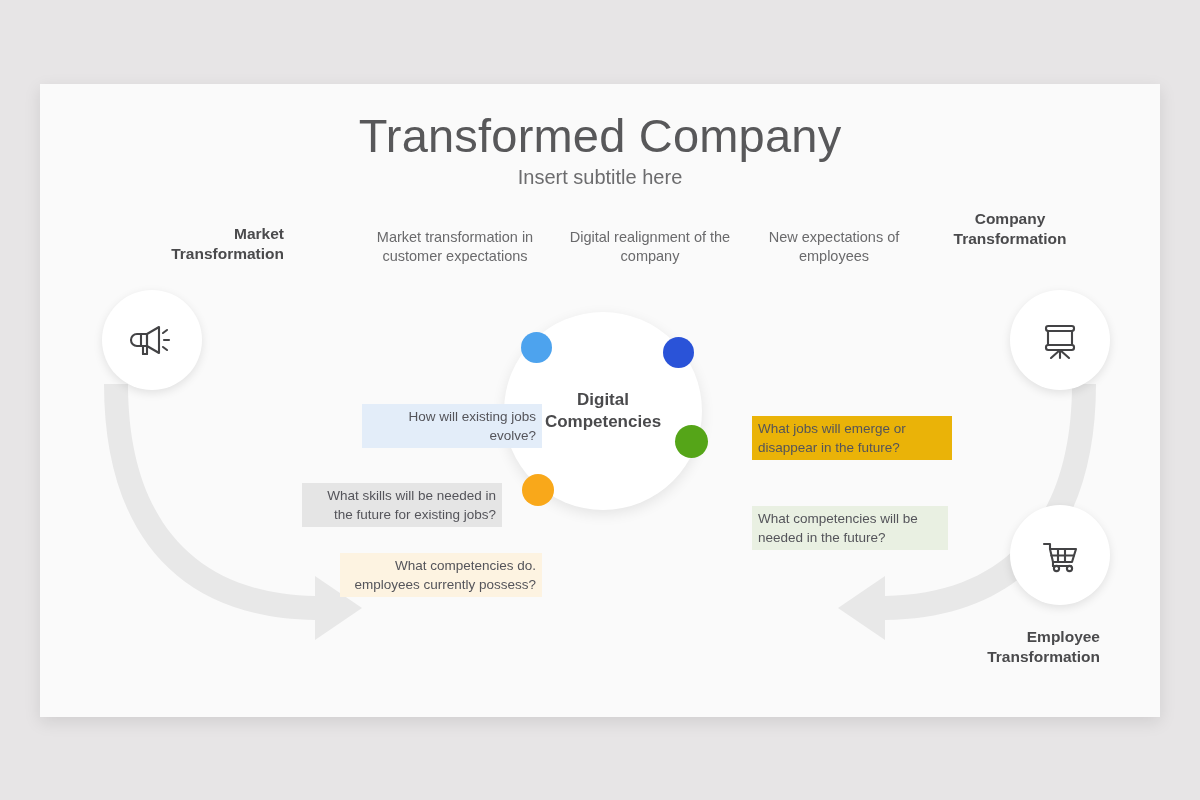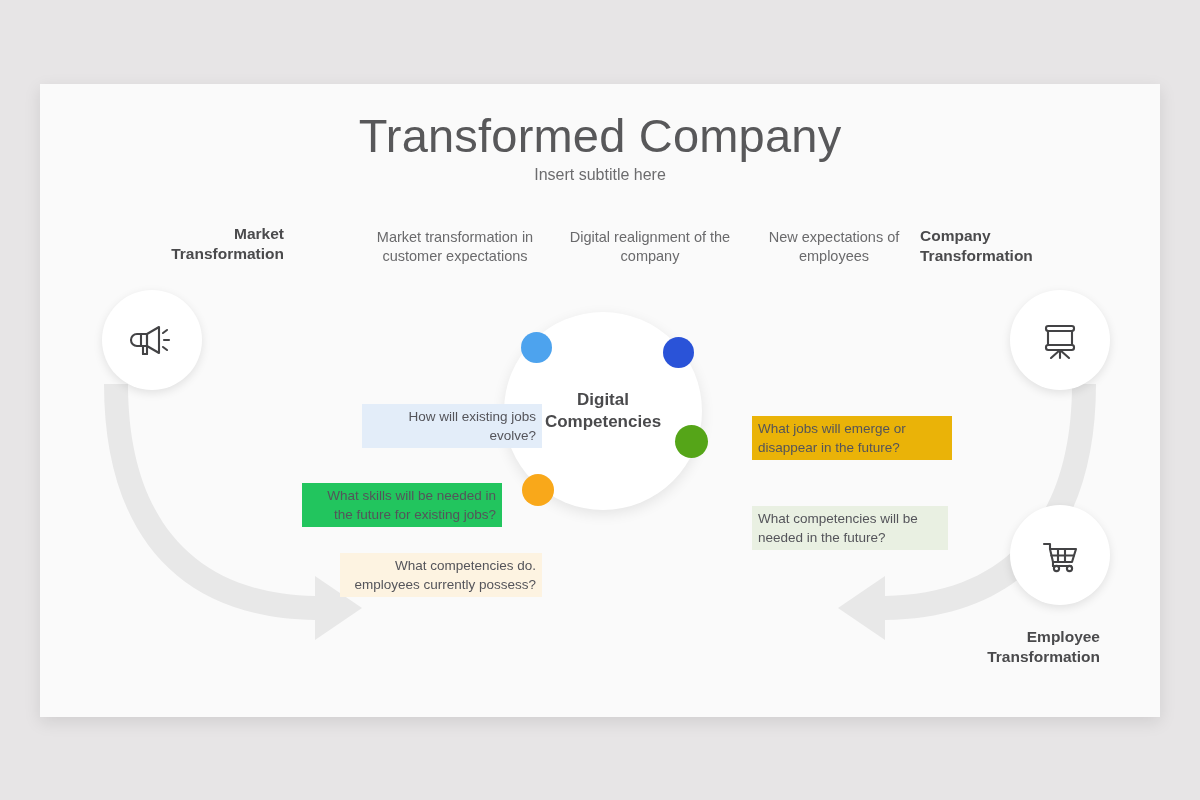--- a/index.html
+++ b/index.html
@@ -36,21 +36,21 @@
     font-weight: 400;
     color: #58585a;
     letter-spacing: 0.2px;
   }
   .subtitle {
     position: absolute;
     left: 0;
     top: 82px;
     width: 1120px;
     text-align: center;
-    font-size: 16px;
+    font-size: 20px;
     color: #6c6c6e;
   }
 
   
   .colhead {
     position: absolute;
     font-size: 14.5px;
     line-height: 19px;
     color: #6a6a6c;
     text-align: center;
@@ -58,21 +58,21 @@
   .colhead.strong {
     font-weight: bold;
     font-size: 15.5px;
     line-height: 20px;
     color: #4a4a4c;
   }
   .ch-market       { left: 64px;  top: 140px; width: 180px; text-align: right; }
   .ch-mkttrans     { left: 315px; top: 144px; width: 200px; }
   .ch-digital      { left: 510px; top: 144px; width: 200px; }
   .ch-newexp       { left: 694px; top: 144px; width: 200px; }
-  .ch-company      { left: 880px; top: 142px; width: 180px; text-align: left; }
+  .ch-company      { left: 880px; top: 125px; width: 180px; text-align: center; }
   .ch-employee     { left: 880px; top: 543px; width: 180px; text-align: right; }
 
   
   .arrows {
     position: absolute;
     left: 0; top: 0;
     width: 1120px; height: 633px;
     pointer-events: none;
   }
 
@@ -126,21 +126,21 @@
     font-size: 13.5px;
     line-height: 19px;
     color: #54545a;
     padding: 3px 6px;
     box-sizing: border-box;
   }
   .callout.right-align { text-align: right; }
   .callout.left-align  { text-align: left; }
 
   .co-blue-l  { left: 322px; top: 320px; width: 180px; background: #e3edf9; }
-  .co-red-l   { left: 262px; top: 399px; width: 200px; background: #22c55e; }
+  .co-red-l   { left: 262px; top: 399px; width: 200px; background: #e5e5e5; }
   .co-amber-l { left: 300px; top: 469px; width: 202px; background: #fdf3e1; }
   .co-blue-r  { left: 712px; top: 332px; width: 200px; background: #eab308; }
   .co-green-r { left: 712px; top: 422px; width: 196px; background: #e9f0e2; }
 
   
   .bottom-box {
     position: absolute;
     left: 364px;
     top: 479px;
     width: 392px;

